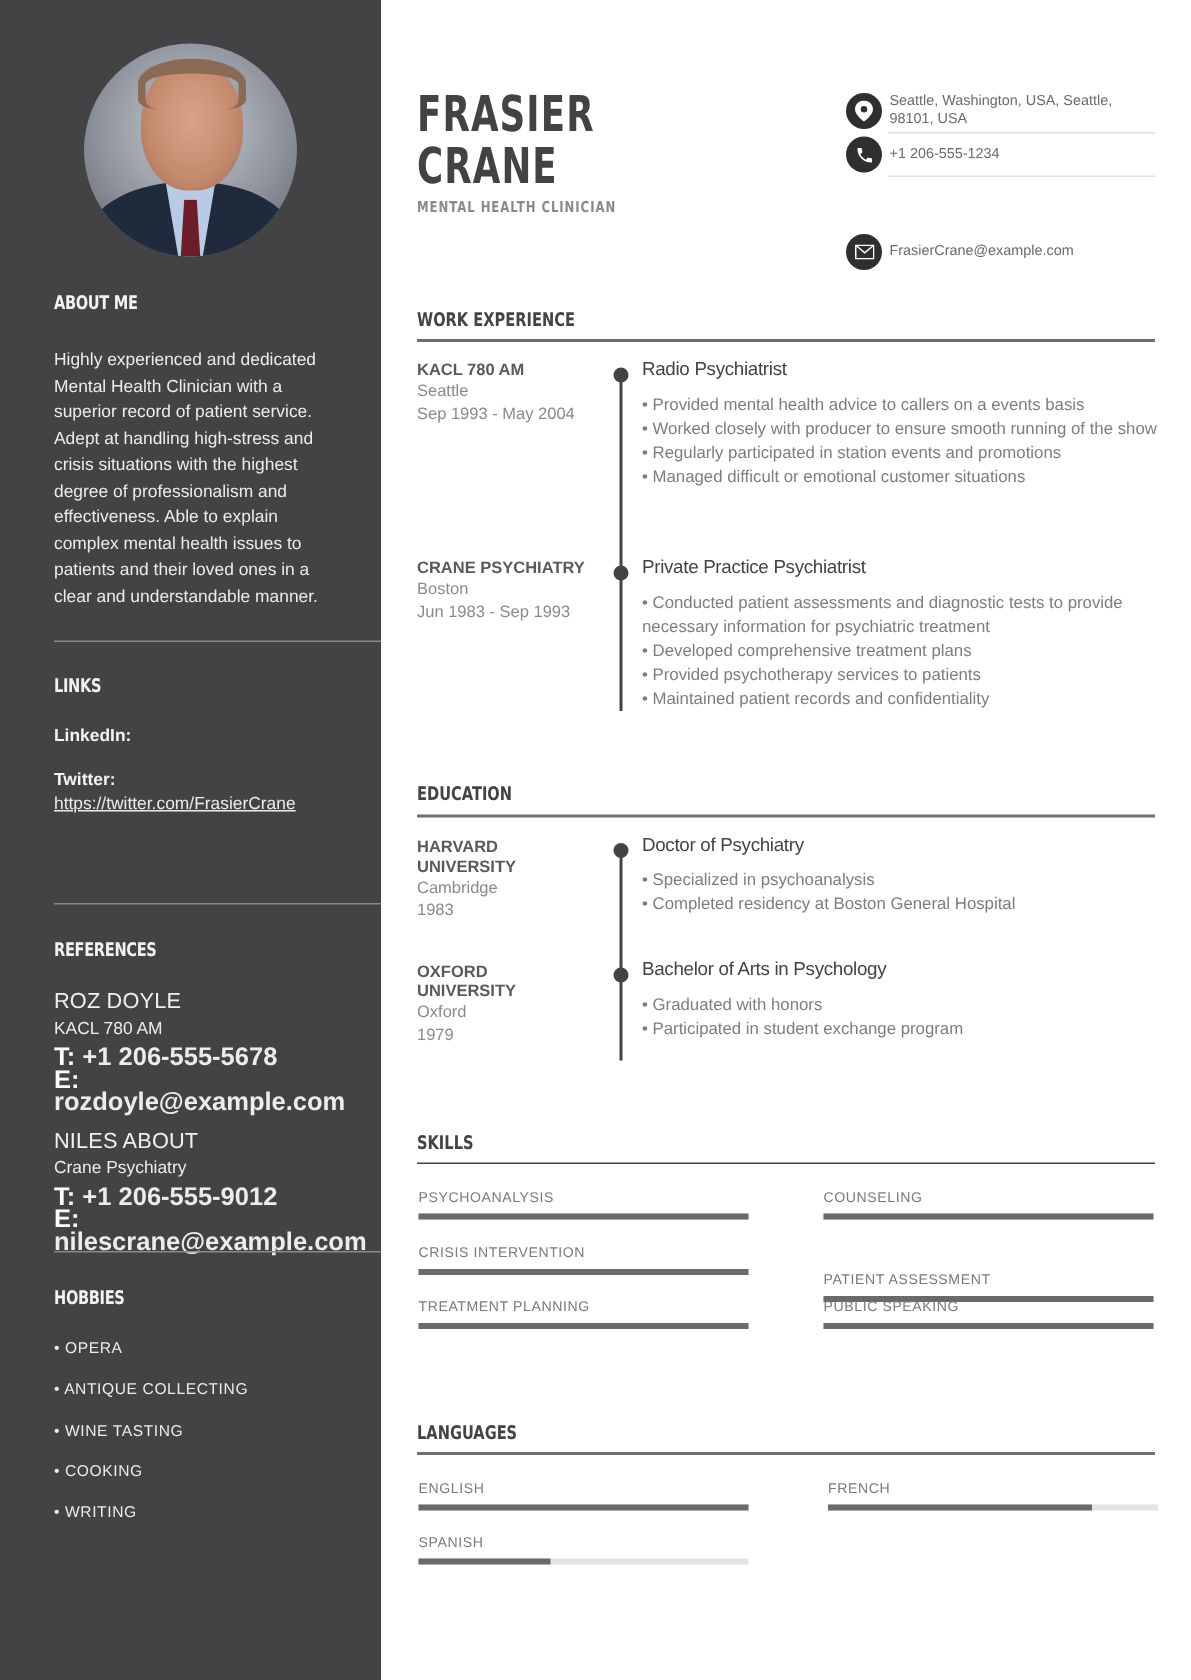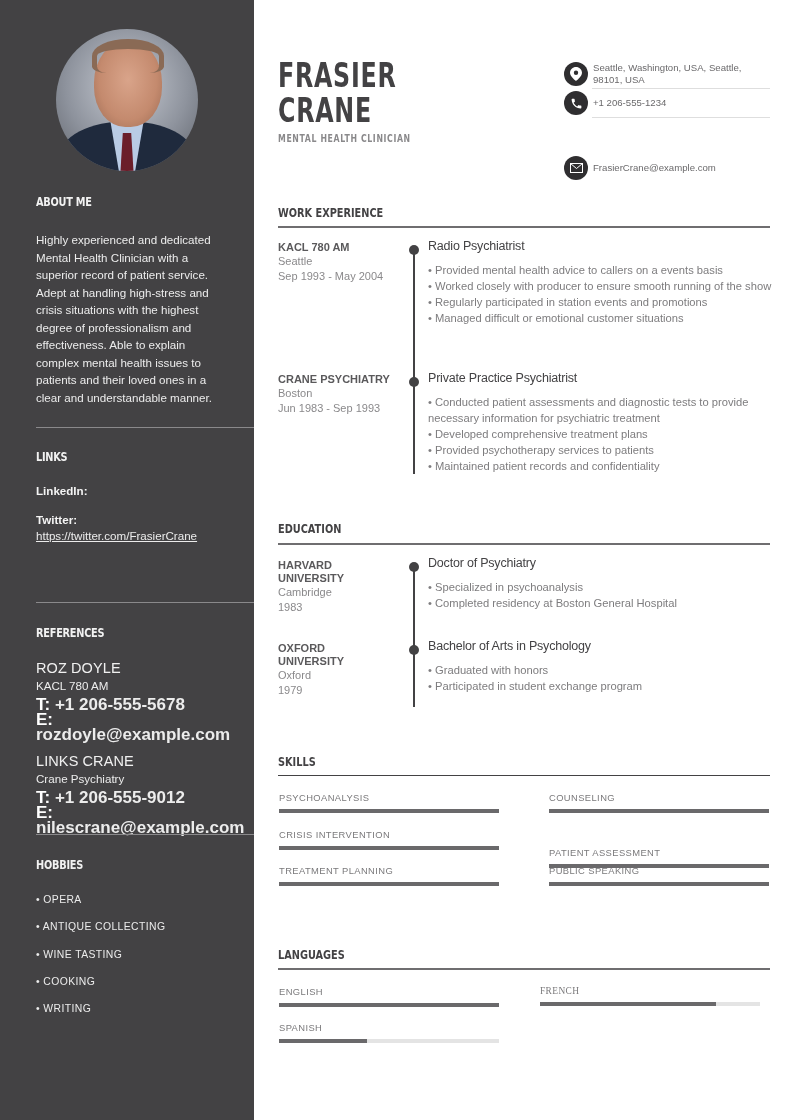--- a/index.html
+++ b/index.html
@@ -88,21 +88,21 @@
 
   <div class="sb-section" style="top:625px;">
     <div class="sb-title">REFERENCES</div>
     <div style="margin-top:20px;">
       <div class="ref-name">ROZ DOYLE</div>
       <div class="ref-org">KACL 780 AM</div>
       <div class="ref-line" style="margin-top:5px;"><b>T:</b> <span>+1 206-555-5678</span></div>
       <div class="ref-line"><b>E:</b> <span>rozdoyle@example.com</span></div>
     </div>
     <div style="margin-top:11px;">
-      <div class="ref-name">LINKS CRANE</div>
+      <div class="ref-name">NILES ABOUT</div>
       <div class="ref-org">Crane Psychiatry</div>
       <div class="ref-line" style="margin-top:5px;"><b>T:</b> <span>+1 206-555-9012</span></div>
       <div class="ref-line"><b>E:</b> <span>nilescrane@example.com</span></div>
     </div>
   </div>
   <div class="sb-divider" style="top:834px;"></div>
 
   <div class="sb-section" style="top:857px;">
     <div class="sb-title">HOBBIES</div>
     <div style="margin-top:22px;">
@@ -262,21 +262,21 @@
 
 <div class="m-section-title" style="top:947px;">LANGUAGES</div>
 <div class="m-rule" style="top:968px;"></div>
 
 <div class="bar-item" style="left:279px; top:986px;">
   <div class="bar-label">ENGLISH</div>
   <div class="bar-track">
       <div class="bar-fill" style="width: 100%;"></div>
     </div>
 </div>
-<div class="bar-item" style="left:540px; top:986px;font-family:Liberation Serif, serif;">
+<div class="bar-item" style="left:552px; top:986px;">
   <div class="bar-label">FRENCH</div>
   <div class="bar-track">
       <div class="bar-fill" style="width: 80%;"></div>
     </div>
 </div>
 <div class="bar-item" style="left:279px; top:1022px;">
   <div class="bar-label">SPANISH</div>
   <div class="bar-track">
       <div class="bar-fill" style="width: 40%;"></div>
     </div>

